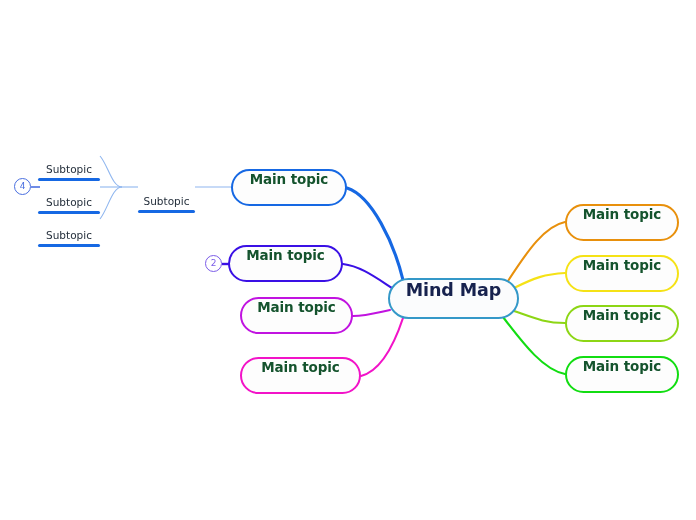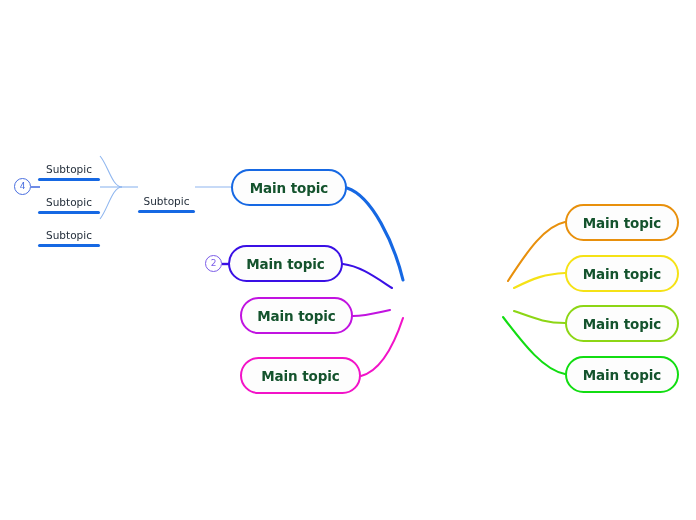--- a/index.html
+++ b/index.html
@@ -21,21 +21,21 @@
     position: absolute;
     left: 0;
     top: 0;
     width: 696px;
     height: 520px;
   }
   .node {
     position: absolute;
     box-sizing: border-box;
     display: flex;
-    align-items: center;
+    align-items: flex-start;
     justify-content: center;
     background: #fdfdfd;
     border-style: solid;
     z-index: 3;
   }
   .node-label {
     font-weight: bold;
     color: #14532d;
     white-space: nowrap;
     letter-spacing: -0.1px;
@@ -131,20 +131,23 @@
 
     <line x1="122" y1="187" x2="100" y2="187" stroke="#8fb6ef" stroke-width="1.1"></line>
 
     <path d="M 122,187 C 112,187 108,209 100,219" fill="none" stroke="#8fb6ef" stroke-width="1.1"></path>
 
     <line x1="31" y1="187" x2="40" y2="187" stroke="#4a6fe0" stroke-width="1.6"></line>
 
     <line x1="222" y1="264" x2="230" y2="264" stroke="#3a10e5" stroke-width="2.4"></line>
   </svg>
 
+  <div class="node central">
+    <span class="node-label">Mind Map</span>
+  </div>
 
   <div class="node branch" style="left:565px; top:204px; width:114px; border-color:#e8900c;">
     <span class="node-label">Main topic</span>
   </div>
 
   <div class="node branch" style="left:565px; top:255px; width:114px; border-color:#f5e216;">
     <span class="node-label">Main topic</span>
   </div>
 
   <div class="node branch" style="left:565px; top:305px; width:114px; border-color:#8dd615;">

